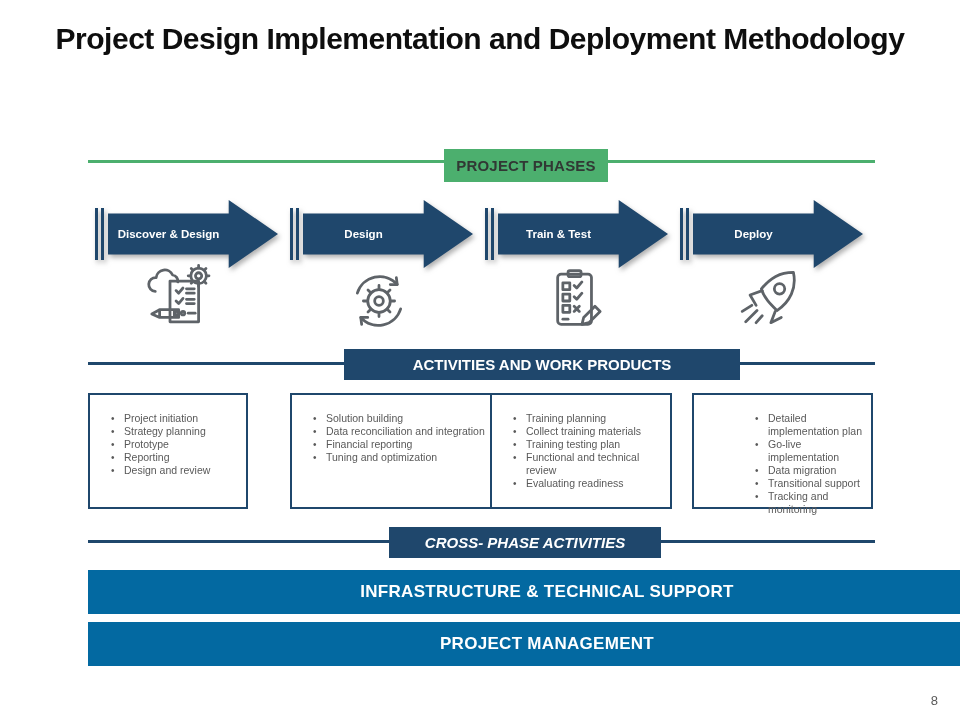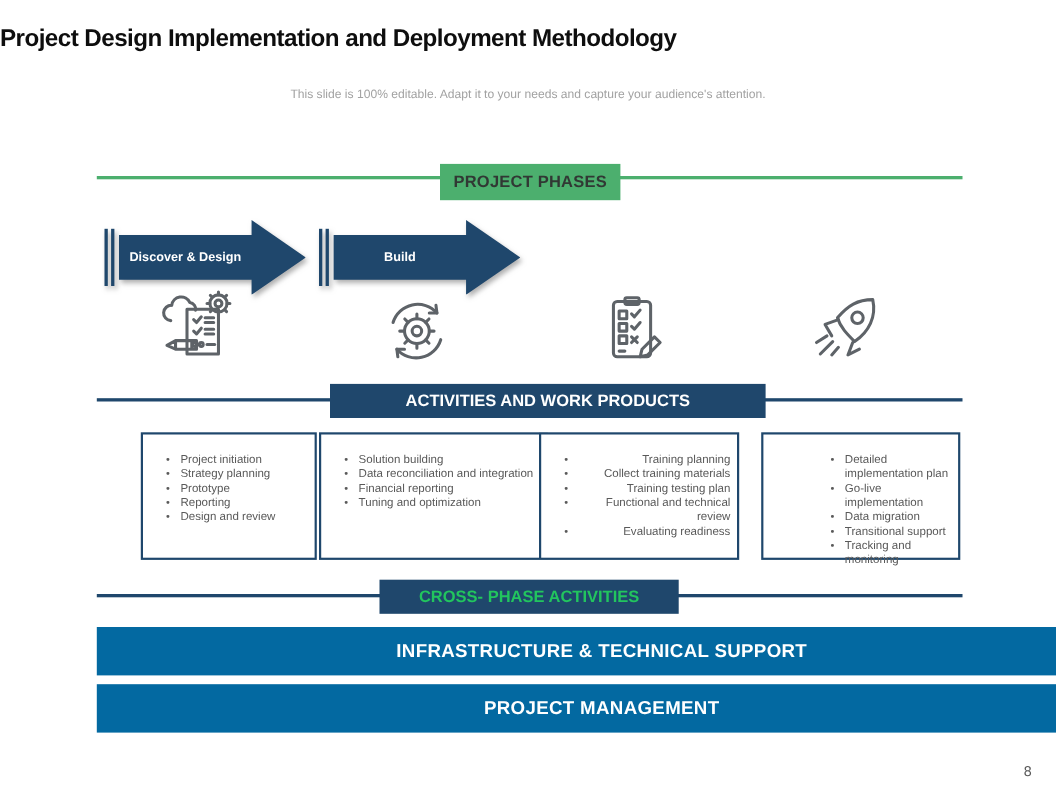--- a/index.html
+++ b/index.html
@@ -1,46 +1,46 @@
 <!DOCTYPE html>
 <html><head>
 <meta charset="utf-8">
 <style>
   html,body{margin:0;padding:0;background:#e8e8e8;}
   .slide{
     position:relative;width:960px;height:720px;background:#ffffff;margin:0 auto;
     font-family:"Liberation Sans", sans-serif;overflow:hidden;
   }
   .title{
-    position:absolute;top:22px;left:0;width:960px;text-align:left;
-    font-size:22px;font-weight:bold;color:#0e0e0e;letter-spacing:-0.5px;
+    position:absolute;top:22px;left:0;width:960px;text-align:center;
+    font-size:30px;font-weight:bold;color:#0e0e0e;letter-spacing:-0.5px;
   }
   .subtitle{
     position:absolute;top:80px;left:0;width:960px;text-align:center;
     font-size:11px;color:#a2a2a2;
   }
   .hline{position:absolute;left:88px;width:787px;height:3px;}
   .hline.green{background:#4CAF6E;top:160px;}
   .hline.navy1{background:#1F476C;top:362px;}
   .hline.navy2{background:#1F476C;top:540px;}
   .badge{
     position:absolute;display:flex;align-items:center;justify-content:center;
-    font-weight:bold;text-align:center;
+    font-weight:bold;text-align:center;margin-left:44px;
   }
   .badge.green{
     left:400px;top:149px;width:164px;height:33px;background:#4CAF6E;
     color:#313834;font-size:15px;letter-spacing:0.2px;
   }
   .badge.navy-a{
     left:300px;top:349px;width:396px;height:31px;background:#1F476C;
     color:#ffffff;font-size:15px;
   }
   .badge.navy-c{
     left:345px;top:527px;width:272px;height:31px;background:#1F476C;
-    color:#22c55e;font-size:15px;
+    color:#ffffff;font-size:15px;font-style:italic;
   }
   .phase-arrow{position:absolute;top:200px;width:183px;height:68px;}
   .arrow-shadow{position:absolute;inset:0;filter:drop-shadow(2px 3px 2.5px rgba(110,110,110,0.55));}
   .abar{position:absolute;width:3px;height:52px;top:8px;background:#1F476C;}
   .abar.b1{left:0;}
   .abar.b2{left:6px;}
   .arrow-shape{
     position:absolute;left:13px;top:0;width:170px;height:68px;background:#1F476C;
     clip-path:polygon(0 20%,71% 20%,71% 0,100% 50%,71% 100%,71% 80%,0 80%);
   }
@@ -72,40 +72,55 @@
     position:absolute;right:22px;bottom:12px;font-size:13px;color:#595959;
   }
   .icon-stroke{stroke:#5e6368;stroke-width:3.2;fill:none;stroke-linecap:round;stroke-linejoin:round;}
 </style>
 </head>
 <body>
 
 <div class="slide">
 
   <div class="title">Project Design Implementation and Deployment Methodology</div>
-  <div class="subtitle">This slide is 100% editable. Adapt it to your needs and capture your audience's attention.</div>
 
   <div class="hline green"></div>
   <div class="badge green">PROJECT PHASES</div>
 
   <div class="phase-arrow" style="left:95px;">
     <div class="arrow-shadow">
       <div class="abar b1"></div>
       <div class="abar b2"></div>
       <div class="arrow-shape"></div>
     </div>
     <div class="arrow-label">Discover &amp; Design</div>
   </div>
   <div class="phase-arrow" style="left:290px;">
     <div class="arrow-shadow">
       <div class="abar b1"></div>
       <div class="abar b2"></div>
       <div class="arrow-shape"></div>
     </div>
-    <div class="arrow-label">Build</div>
+    <div class="arrow-label">Design</div>
+  </div>
+  <div class="phase-arrow" style="left:485px;">
+    <div class="arrow-shadow">
+      <div class="abar b1"></div>
+      <div class="abar b2"></div>
+      <div class="arrow-shape"></div>
+    </div>
+    <div class="arrow-label">Train &amp; Test</div>
+  </div>
+  <div class="phase-arrow" style="left:680px;">
+    <div class="arrow-shadow">
+      <div class="abar b1"></div>
+      <div class="abar b2"></div>
+      <div class="arrow-shape"></div>
+    </div>
+    <div class="arrow-label">Deploy</div>
   </div>
 
   <div class="phase-icon" style="left:144px;">
     <svg viewBox="0 0 90 90">
       <g class="icon-stroke">
         <rect x="30" y="22" width="33" height="47"></rect>
         <path d="M13,34 a8,8 0 0 1 1,-16 a10,10 0 0 1 19,-3 a7,7 0 0 1 6,8"></path>
         <circle cx="63" cy="16" r="9"></circle>
         <circle cx="63" cy="16" r="3.6"></circle>
         <path d="M63,4 v3 M63,25 v3 M51,16 h3 M72,16 h3 M54.5,7.5 l2,2 M69.5,22.5 l2,2 M71.5,7.5 l-2,2 M56.5,22.5 l-2,2"></path>
@@ -157,38 +172,38 @@
         <path d="M36,33 L22,38 L29,50"></path>
         <path d="M51,57 L46,70 L58,64"></path>
         <path d="M30,56 L17,69 M36,62 L29,70 M24,50 L13,57"></path>
       </g>
     </svg>
   </div>
 
   <div class="hline navy1"></div>
   <div class="badge navy-a">ACTIVITIES AND WORK PRODUCTS</div>
 
-  <div class="act-box" style="left:88px;width:160px;margin-left:40px;">
+  <div class="act-box" style="left:88px;width:160px;">
     <ul>
       <li>Project initiation</li>
       <li>Strategy planning</li>
       <li>Prototype</li>
       <li>Reporting</li>
       <li>Design and review</li>
     </ul>
   </div>
   <div class="act-box" style="left:290px;width:208px;">
     <ul>
       <li>Solution building</li>
       <li>Data reconciliation and integration</li>
       <li>Financial reporting</li>
       <li>Tuning and optimization</li>
     </ul>
   </div>
-  <div class="act-box" style="left:490px;width:182px;text-align:right;">
+  <div class="act-box" style="left:490px;width:182px;">
     <ul>
       <li>Training planning</li>
       <li>Collect training materials</li>
       <li>Training testing plan</li>
       <li>Functional and technical review</li>
       <li>Evaluating readiness</li>
     </ul>
   </div>
   <div class="act-box" style="left:692px;width:181px;padding-left:40px;">
     <ul>

